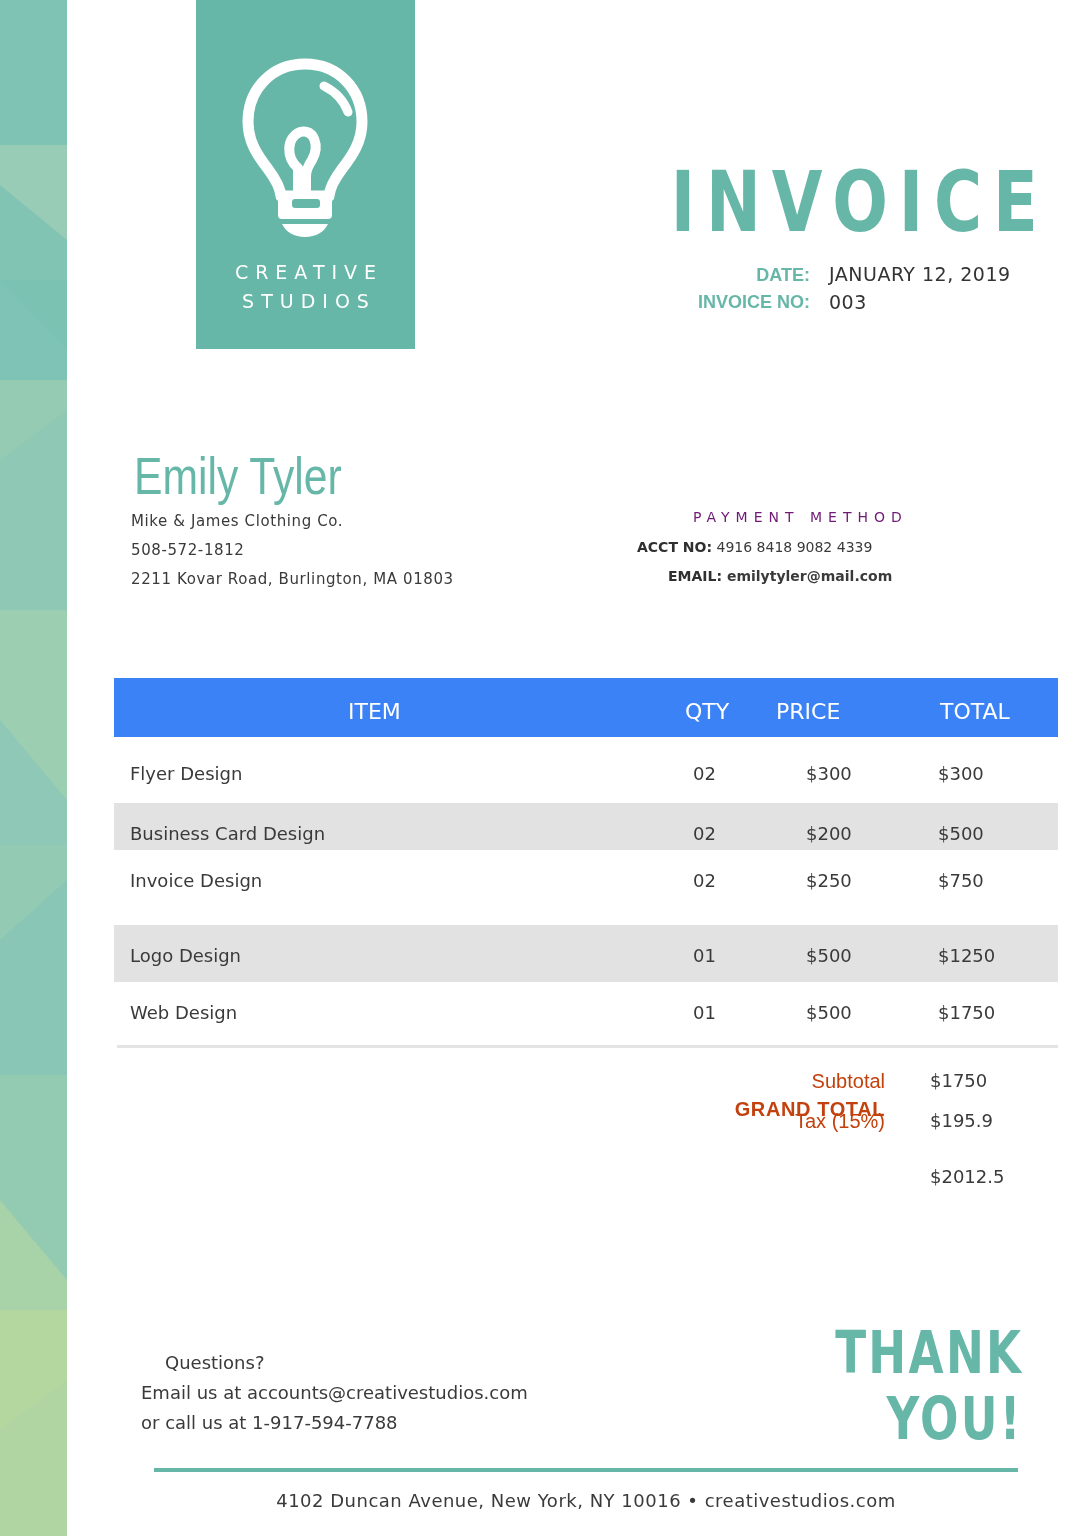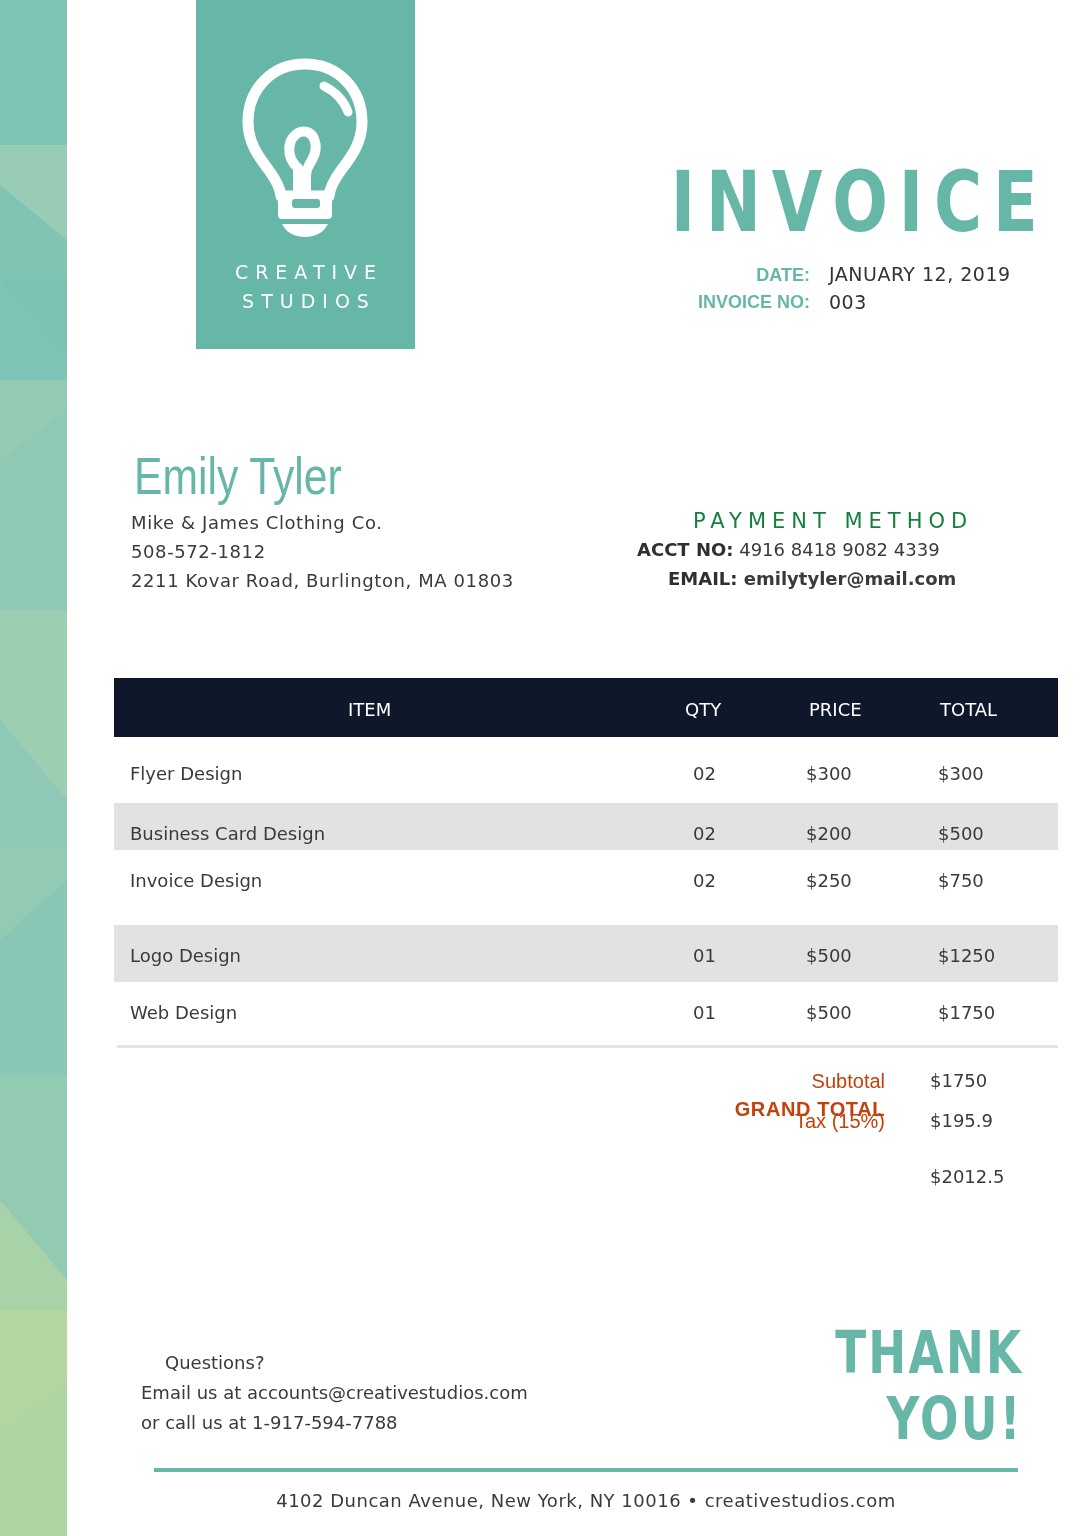--- a/index.html
+++ b/index.html
@@ -30,42 +30,42 @@
   }
   .meta-row { position: absolute; font-family: "DejaVu Sans", sans-serif; font-size: 19px; }
   .meta-label { position: absolute; right: 277px; color: #67b7a8; font-weight: bold; white-space: nowrap; font-size: 18px; }
   .meta-value { position: absolute; left: 829px; color: #333; white-space: nowrap; letter-spacing: 0.5px; }
 
   .client-name {
     position: absolute; left: 134px; top: 446px; color: #67b7a8;
     font-family: "Liberation Sans", sans-serif; font-size: 52px;
     transform: scaleX(0.82); transform-origin: left top; white-space: nowrap;
   }
-  .client-line { position: absolute; left: 131px; font-family: "DejaVu Sans", sans-serif; font-size: 18px; color: #3a3a3a; white-space: nowrap; letter-spacing: 0.6px; }
+  .client-line { position: absolute; left: 131px; font-family: "DejaVu Sans", sans-serif; font-size: 15px; color: #3a3a3a; white-space: nowrap; letter-spacing: 0.6px; }
 
   .pay-heading {
-    position: absolute; left: 693px; top: 509px; color: #15803d;
-    font-family: "DejaVu Sans", sans-serif; font-size: 21px; letter-spacing: 6px; white-space: nowrap;
-  }
-  .pay-row { position: absolute; font-family: "DejaVu Sans", sans-serif; font-size: 18px; white-space: nowrap; color: #3a3a3a; }
+    position: absolute; left: 693px; top: 509px; color: #701a75;
+    font-family: "DejaVu Sans", sans-serif; font-size: 14px; letter-spacing: 6px; white-space: nowrap;
+  }
+  .pay-row { position: absolute; font-family: "DejaVu Sans", sans-serif; font-size: 14px; white-space: nowrap; color: #3a3a3a; }
   .pay-row b { color: #2f2f2f; }
 
   .table { position: absolute; left: 114px; top: 678px; width: 944px; }
-  .thead { height: 59px; background: #0f172a; color: #fff; position: relative; font-family: "DejaVu Sans", sans-serif; font-size: 18px; }
+  .thead { height: 59px; background: #3b82f6; color: #fff; position: relative; font-family: "DejaVu Sans", sans-serif; font-size: 22px; }
   .thead span { position: absolute; top: 21px; white-space: nowrap; }
   .trow { height: 60px; position: relative; font-family: "DejaVu Sans", sans-serif; font-size: 18px; color: #3a3a3a; }
   .trow.alt { background: #e2e2e2; }
   .trow span { position: absolute; top: 20px; white-space: nowrap; }
   .c-item { left: 16px; }
   .c-qty { left: 579px; }
   .c-price { left: 692px; }
   .c-total { left: 824px; }
   .h-item { left: 234px; }
   .h-qty { left: 571px; }
-  .h-price { left: 695px; }
+  .h-price { left: 662px; }
   .h-total { left: 826px; }
   .table-rule { position: absolute; left: 117px; top: 1045px; width: 941px; height: 3px; background: #e4e4e4; }
 
   .sum-label { position: absolute; right: 202px; font-family: Liberation Sans, sans-serif; font-size: 20px; color: #c2410c; white-space: nowrap; }
   .sum-value { position: absolute; left: 930px; font-family: "DejaVu Sans", sans-serif; font-size: 18px; color: #3a3a3a; white-space: nowrap; }
   .sum-label.grand { font-weight: bold; letter-spacing: 0.6px; }
 
   .questions { position: absolute; left: 141px; font-family: "DejaVu Sans", sans-serif; font-size: 18px; color: #3a3a3a; white-space: nowrap; }
   .thanks {
     position: absolute; right: 64px; text-align: right; color: #67b7a8;

